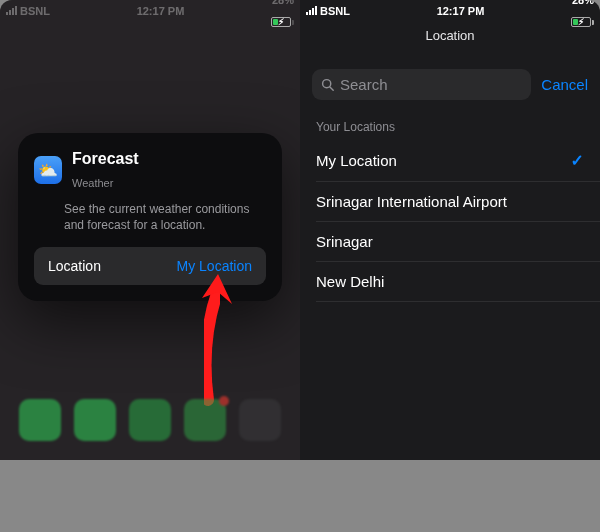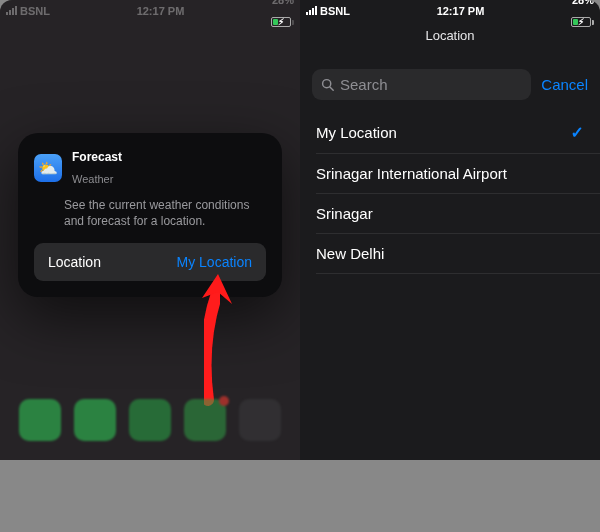--- a/index.html
+++ b/index.html
@@ -19,21 +19,21 @@
     .battery-tip { width: 2px; height: 5px; background: #aaa; margin-left: 1px; border-radius: 0 1px 1px 0; }
     .bolt { position: absolute; left: 6px; top: -1px; font-size: 9px; color: #fff; }
     
     .dim-bg { position: absolute; inset: 0; background: rgba(30,28,30,0.65); }
     .dock-blur { position: absolute; bottom: 0; left: 0; right: 0; height: 80px; display: flex; justify-content: space-around; align-items: center; padding: 0 12px; }
     .app-blob { width: 42px; height: 42px; border-radius: 10px; filter: blur(1px); opacity: 0.55; position: relative; }
     .app-badge { position: absolute; top: -3px; right: -3px; width: 10px; height: 10px; border-radius: 50%; background: #ff3b30; }
     .widget-card { position: absolute; top: 133px; left: 18px; right: 18px; background: #0d0d0f; border-radius: 20px; padding: 18px 16px 16px; color: #fff; box-shadow: 0 20px 60px rgba(0,0,0,0.6); }
     .widget-head { display: flex; align-items: center; gap: 10px; margin-bottom: 12px; }
     .widget-icon { width: 28px; height: 28px; border-radius: 7px; background: linear-gradient(180deg,#4aa0f8,#1d6fe8); display: flex; align-items: center; justify-content: center; font-size: 16px; }
-    .widget-title { font-size: 12px; font-weight: 600; line-height: 1; text-align: right; }
+    .widget-title { font-size: 16px; font-weight: 600; line-height: 1; text-align: right; }
     .widget-sub { font-size: 11px; color: #8c8c90; margin-top: 10px; }
     .widget-desc { font-size: 12px; color: #9a9a9e; line-height: 1.35; margin-bottom: 14px; margin-left: 30px; }
     .param-row { background: #2a2a2c; border-radius: 9px; display: flex; justify-content: space-between; align-items: center; padding: 11px 14px; font-size: 14px; }
     .param-label { color: #fff; }
     .param-value { color: #0a84ff; font-weight: 500; }
     
     .arrow-annot { position: absolute; top: 272px; left: 160px; width: 80px; height: 140px; pointer-events: none; }
     
     .right-content { padding-top: 0; color: #fff; }
     .modal-title { text-align: center; font-size: 13px; color: #e6e6e8; padding-top: 10px; padding-bottom: 10px; }
@@ -142,20 +142,21 @@
       <div class="search-field">
         <svg class="mag-icon" viewBox="0 0 16 16">
           <circle cx="7" cy="7" r="5" stroke="#8e8e93" stroke-width="1.8" fill="none"></circle>
           <line x1="11" y1="11" x2="15" y2="15" stroke="#8e8e93" stroke-width="1.8" stroke-linecap="round"></line>
         </svg>
         <span>Search</span>
       </div>
       <span class="cancel-link">Cancel</span>
     </div>
 
+    <div class="section-label">Your Locations</div>
 
     <div class="loc-item">
       <span>My Location</span>
       <span class="check">✓</span>
     </div>
     <div class="loc-sep"></div>
     <div class="loc-item">
       <span>Srinagar International Airport</span>
     </div>
     <div class="loc-sep"></div>

